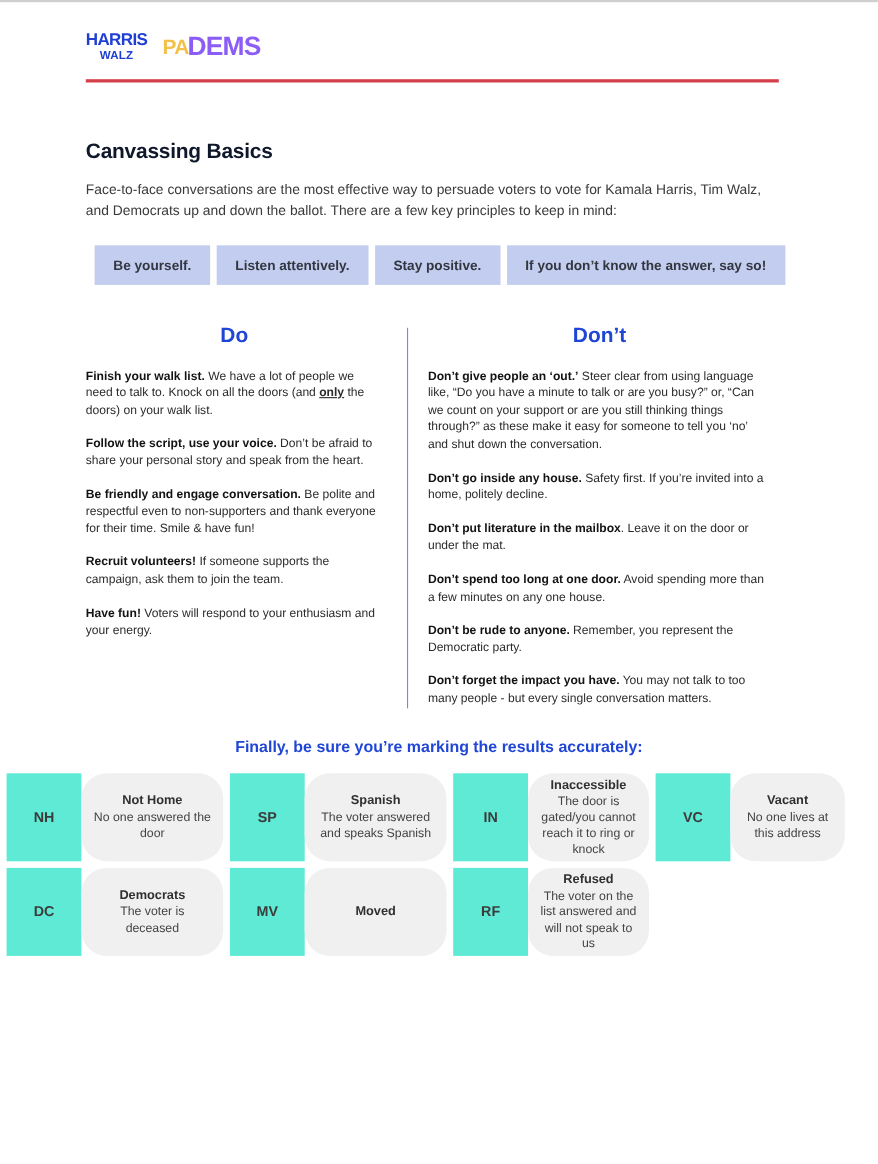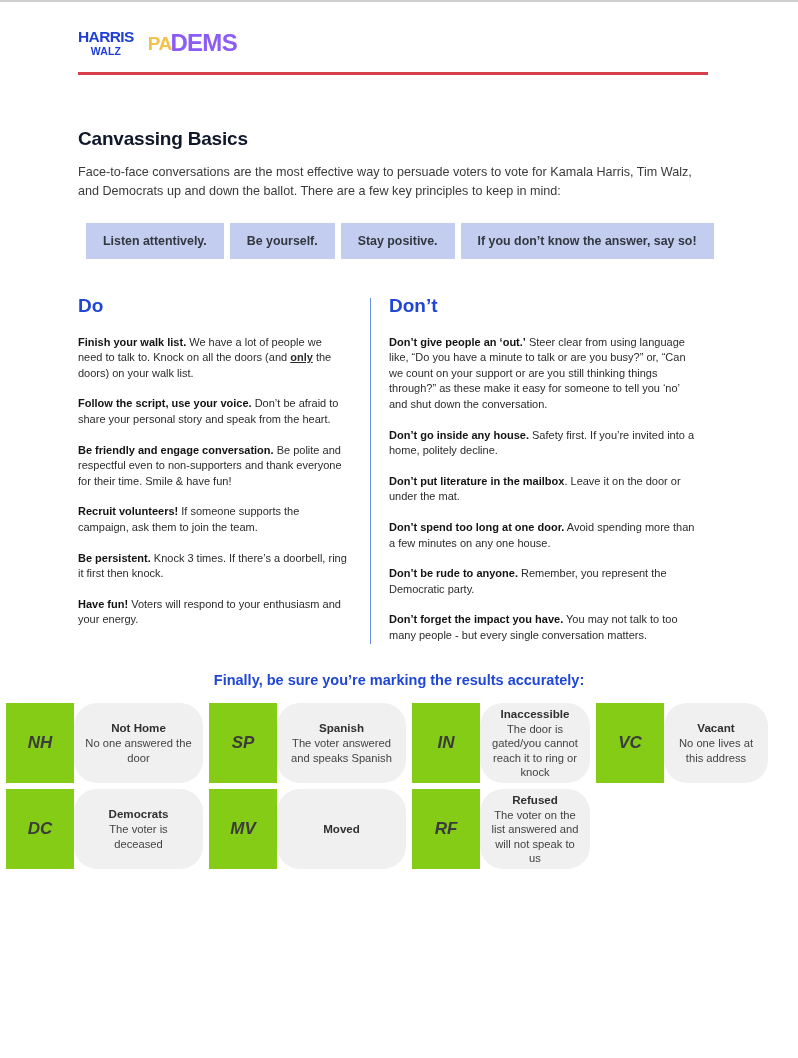--- a/index.html
+++ b/index.html
@@ -69,43 +69,43 @@
     display: flex; margin: 36px 0 0 0; position: relative;
   }
   .col { flex: 0 0 auto; }
   .col-do { width: 292px; padding-right: 22px; }
   .col-dont { width: 330px; padding-left: 18px; }
   .col-divider {
     width: 1px; background: #6b8fe0; align-self: stretch; flex: 0 0 1px;
     margin: 3px 0 0 0;
   }
   .col-head {
-    color: #2046d6;
+    text-align: center; color: #2046d6;
     font-size: 19px; font-weight: 700; margin-bottom: 18px;
   }
   .tip { font-size: 11px; line-height: 1.42; color: #2b2b2b; margin-bottom: 15px; }
   .tip:last-child { margin-bottom: 0; }
   .tip b { font-weight: 700; color: #131313; }
   .tip u { text-decoration: underline; font-weight: 700; }
 
   
   .finally-head {
     text-align: center; color: #2046d6; font-size: 14.5px;
     font-weight: 700; margin: 28px 0 0 0;
   }
 
   
   .codes { margin: 15px 0 0 0; padding: 0 6px; }
   .code-row { display: flex; gap: 6px; margin-bottom: 6px; }
   .code-cell { display: flex; }
   .code-abbr {
-    background: #84cc16; color: #3b3b3b;
-    font-size: 17px; font-weight: 700;
+    background: #5eead4; color: #3b3b3b;
+    font-size: 13px; font-weight: 700;
     display: flex; align-items: center; justify-content: center;
-    width: 68px; flex: 0 0 68px; font-style: italic;
+    width: 68px; flex: 0 0 68px;
   }
   .code-desc {
     background: #f0f0f0; padding: 8px 10px;
     display: flex; flex-direction: column; align-items: center;
     justify-content: center; text-align: center; border-radius: 23px;
   }
   .code-title { font-size: 11.6px; font-weight: 700; color: #303030; line-height: 1.3; }
   .code-sub { font-size: 11.2px; color: #434343; line-height: 1.28; margin-top: 1px; }
 
   .w-wide { width: 129px; flex: 0 0 129px; }
@@ -131,36 +131,35 @@
     </div>
   </div>
   <div class="rule-red"></div>
 
   <div class="content">
 
     <h1 class="section-title">Canvassing Basics</h1>
     <p class="intro">Face-to-face conversations are the most effective way to persuade voters to vote for Kamala Harris, Tim Walz, and Democrats up and down the ballot. There are a few key principles to keep in mind:</p>
 
     <div class="chips" id="chips">
+        <div class="chip">Be yourself.</div>
         <div class="chip">Listen attentively.</div>
-        <div class="chip">Be yourself.</div>
         <div class="chip">Stay positive.</div>
         <div class="chip">If you don’t know the answer, say so!</div>
       </div>
 
     <div class="columns">
 
       <div class="col col-do">
         <div class="col-head">Do</div>
         <div id="do-list">
             <p class="tip"><b>Finish your walk list.</b><span> We have a lot of people we need to talk to. Knock on all the doors (and </span><u>only</u><span> the doors) on your walk list.</span></p>
             <p class="tip"><b>Follow the script, use your voice.</b><span> Don’t be afraid to share your personal story and speak from the heart.</span></p>
             <p class="tip"><b>Be friendly and engage conversation.</b><span> Be polite and respectful  even to non-supporters and thank everyone for their time. Smile &amp; have fun!</span></p>
             <p class="tip"><b>Recruit volunteers!</b><span> If someone supports the campaign, ask them to join the team.</span></p>
-            <p class="tip"><b>Be persistent.</b><span> Knock 3 times.  If there’s a doorbell, ring it first then knock.</span></p>
             <p class="tip"><b>Have fun!</b><span> Voters will respond to your enthusiasm and your energy.</span></p>
           </div>
       </div>
 
       <div class="col-divider"></div>
 
       <div class="col col-dont">
         <div class="col-head">Don’t</div>
         <div id="dont-list">
             <p class="tip"><b>Don’t give people an ‘out.’</b><span> Steer clear from using language like, “Do you have a minute to talk or are you busy?” or, “Can we count on your support or are you still thinking things through?” as these make it easy for someone to tell you ‘no’ and shut down the conversation.</span></p>

